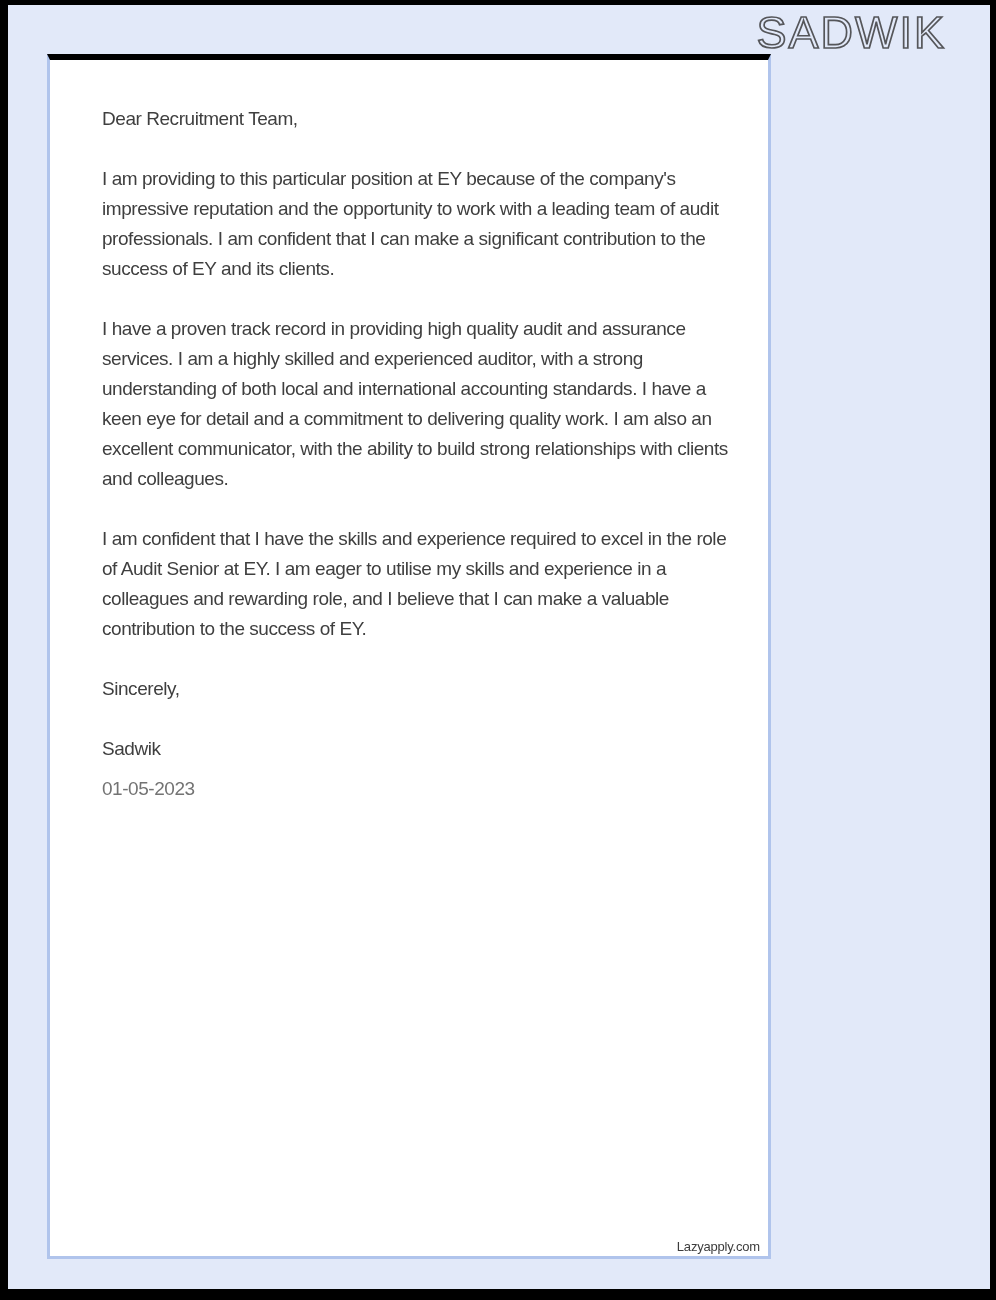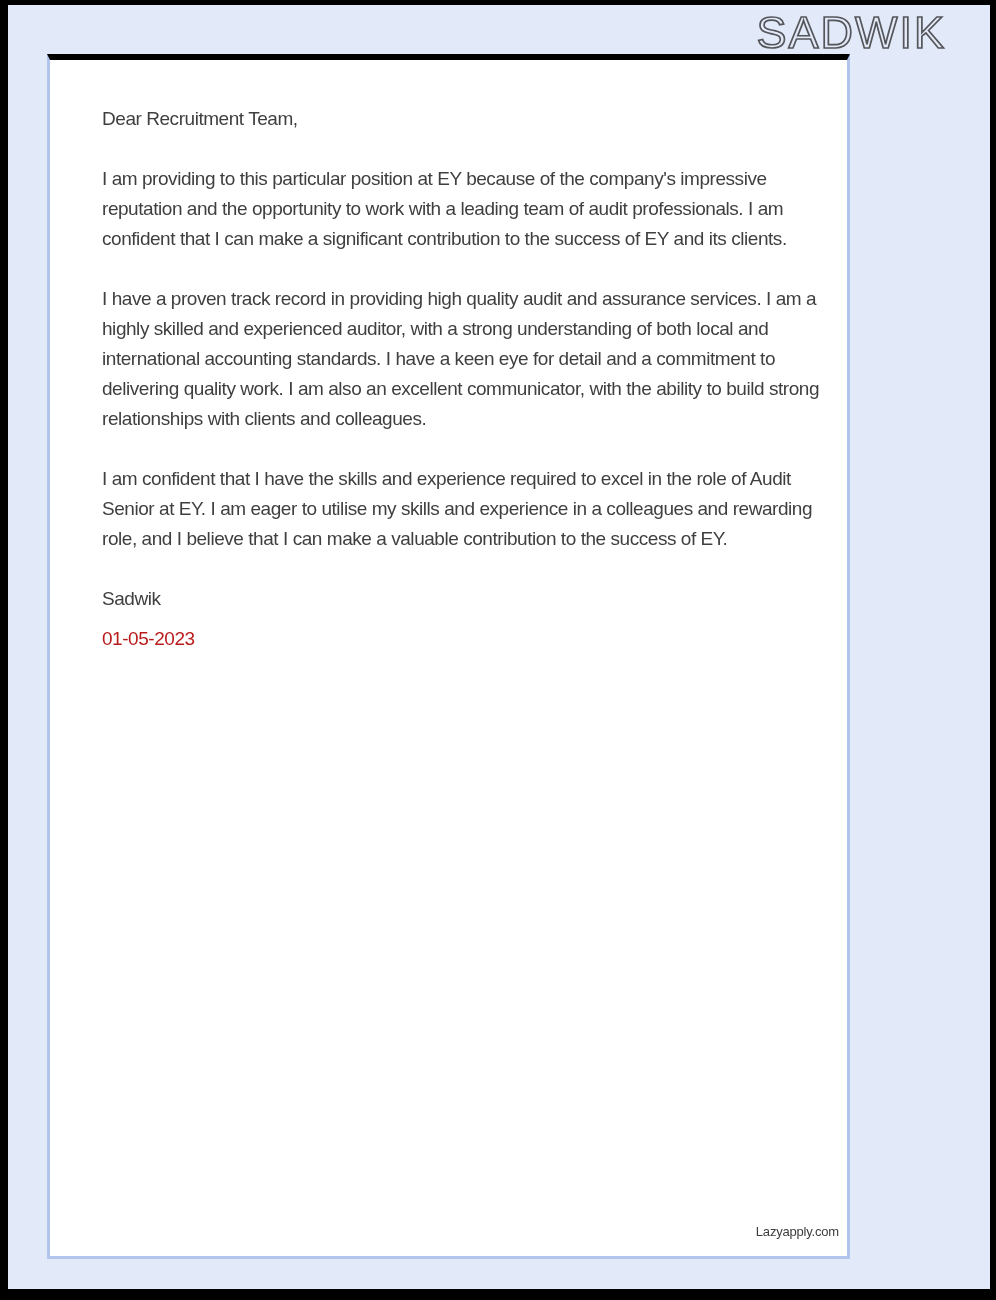--- a/index.html
+++ b/index.html
@@ -26,46 +26,46 @@
     font-weight: 400;
     letter-spacing: 2px;
     color: transparent;
     -webkit-text-stroke: 1.7px #55565a;
   }
 
   .page {
     position: absolute;
     left: 47px;
     top: 54px;
-    width: 803px;
+    width: 724px;
     height: 1205px;
     box-sizing: border-box;
     background: #ffffff;
     border-top: 6px solid #000000;
     border-left: 3px solid #b0c4ec;
     border-right: 3px solid #b0c4ec;
     border-bottom: 3px solid #b0c4ec;
   }
 
   .letter {
     padding: 44px 24px 0 52px;
     font-size: 19px;
     line-height: 30px;
     letter-spacing: -0.45px;
     font-weight: 300;
     color: #3f3f3f;
   }
   .letter p { margin: 0 0 30px 0; }
   .letter p.signature { margin-bottom: 10px; }
-  .letter p.date { color: #b91c1c; }
+  .letter p.date { color: #737373; }
 
   .watermark {
     position: absolute;
     right: 8px;
-    bottom: 16px;
+    bottom: 1px;
     font-size: 13px;
     line-height: 16px;
     color: #3c3c3c;
     letter-spacing: -0.2px;
   }
 </style>
 </head>
 <body>
 
 <div class="bar bar-top"></div>
@@ -74,17 +74,18 @@
 <div class="bar bar-bottom"></div>
 
 <div class="logo">SADWIK</div>
 
 <div class="page">
   <div class="letter">
     <p>Dear Recruitment Team,</p>
     <p>I am providing to this particular position at EY because of the company's impressive reputation and the opportunity to work with a leading team of audit professionals. I am confident that I can make a significant contribution to the success of EY and its clients.</p>
     <p>I have a proven track record in providing high quality audit and assurance services. I am a highly skilled and experienced auditor, with a strong understanding of both local and international accounting standards. I have a keen eye for detail and a commitment to delivering quality work. I am also an excellent communicator, with the ability to build strong relationships with clients and colleagues.</p>
     <p>I am confident that I have the skills and experience required to excel in the role of Audit Senior at EY. I am eager to utilise my skills and experience in a colleagues and rewarding role, and I believe that I can make a valuable contribution to the success of EY.</p>
+    <p>Sincerely,</p>
     <p class="signature">Sadwik</p>
     <p class="date">01-05-2023</p>
   </div>
   <div class="watermark">Lazyapply.com</div>
 </div>
 
 </body></html>

